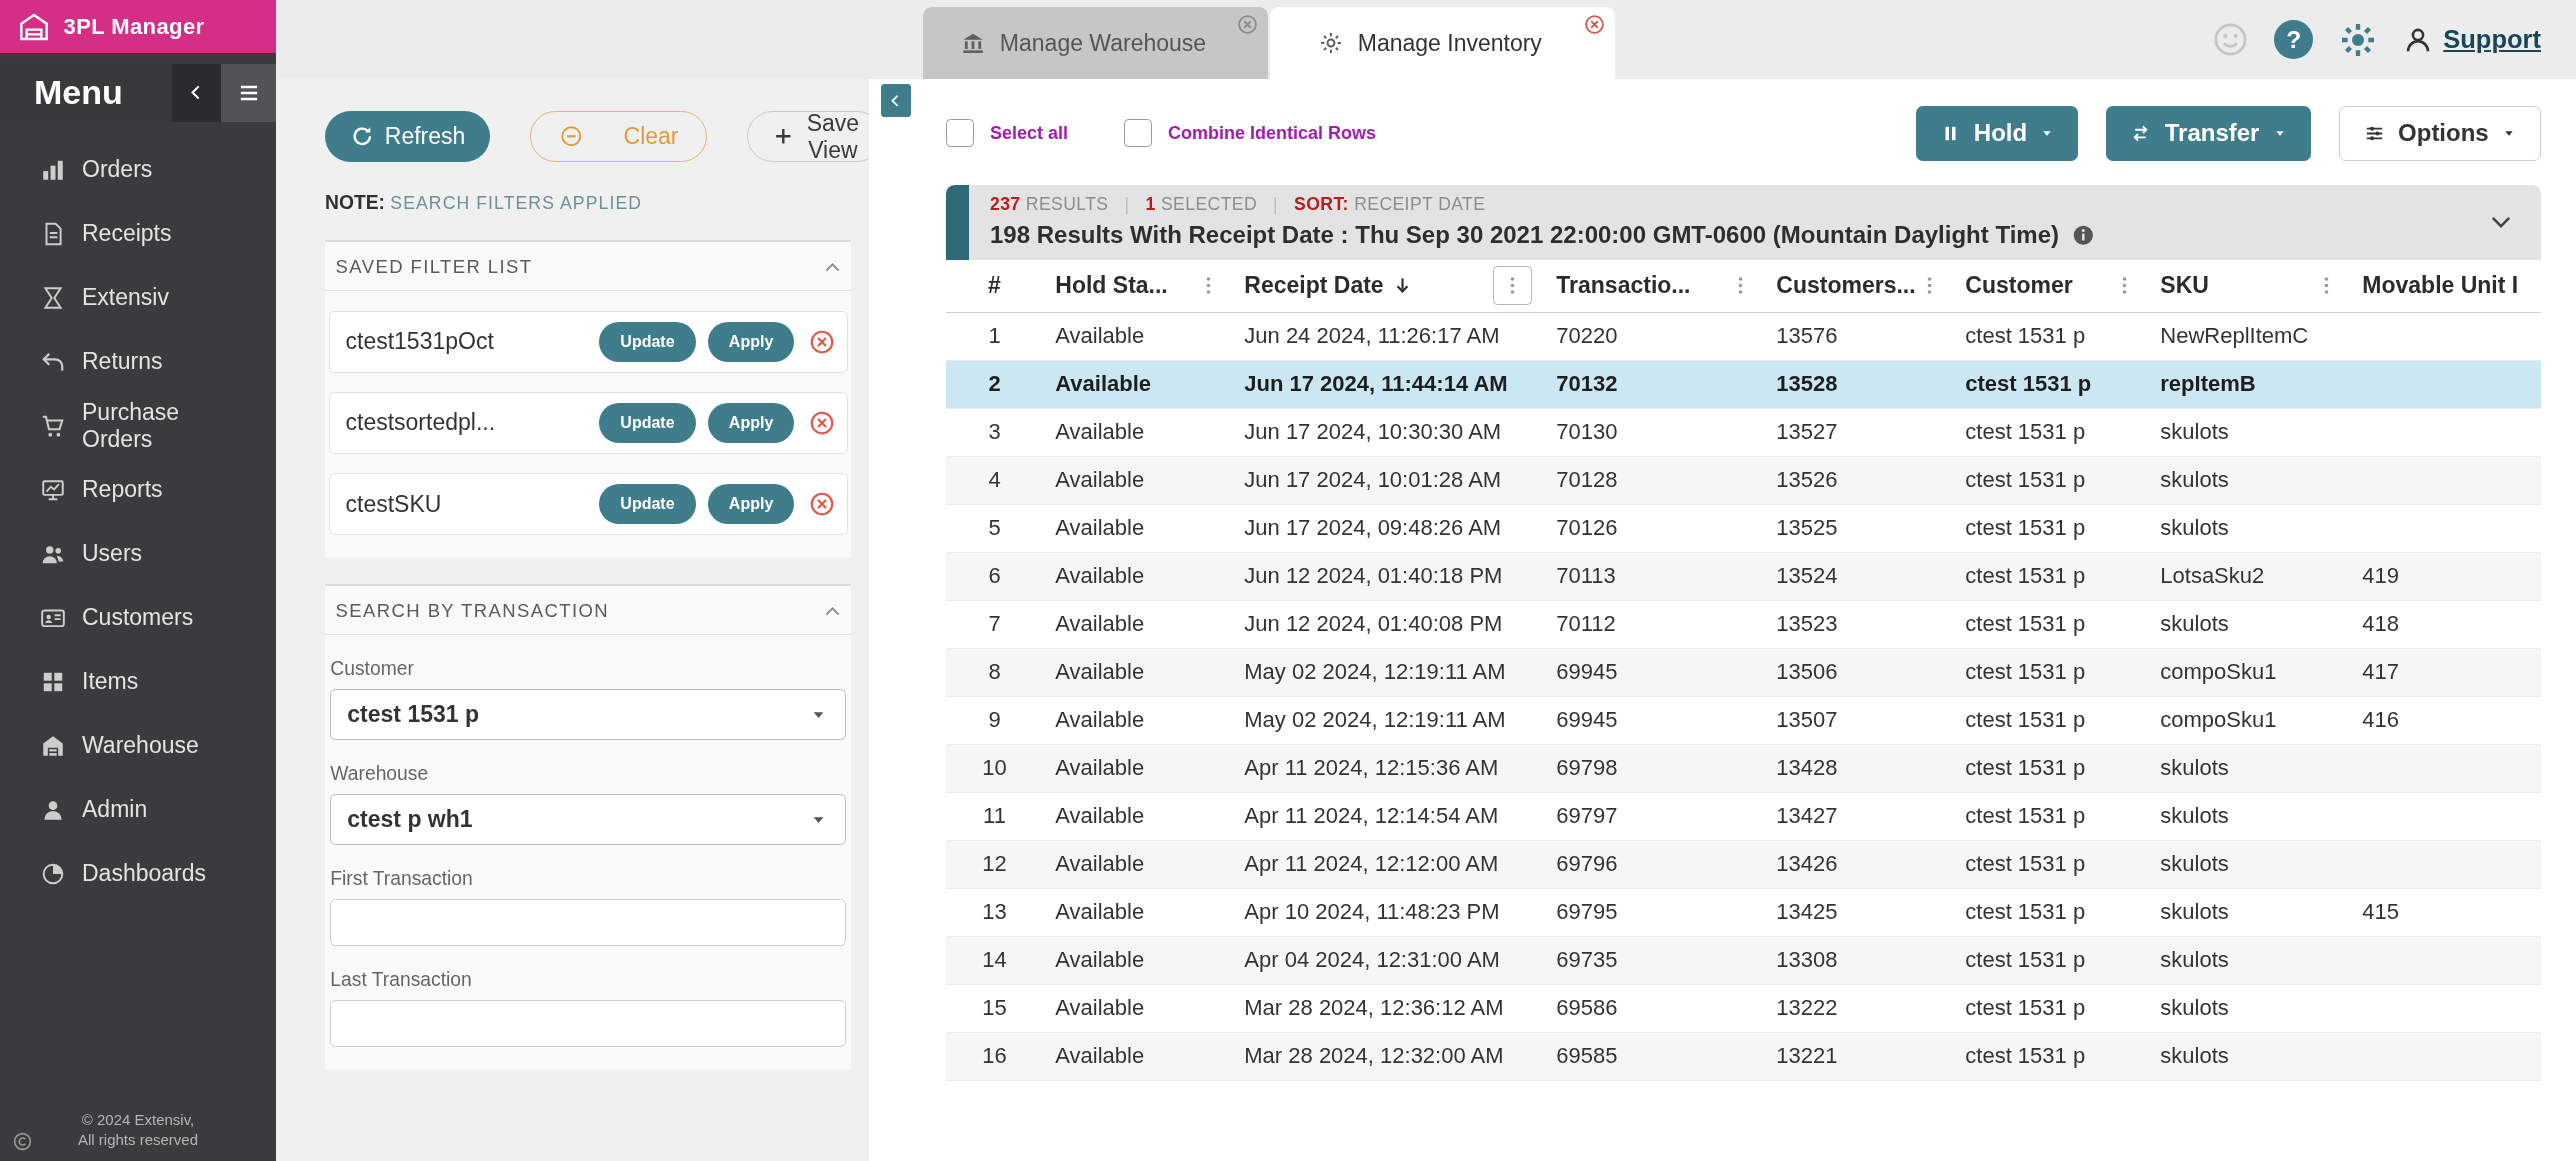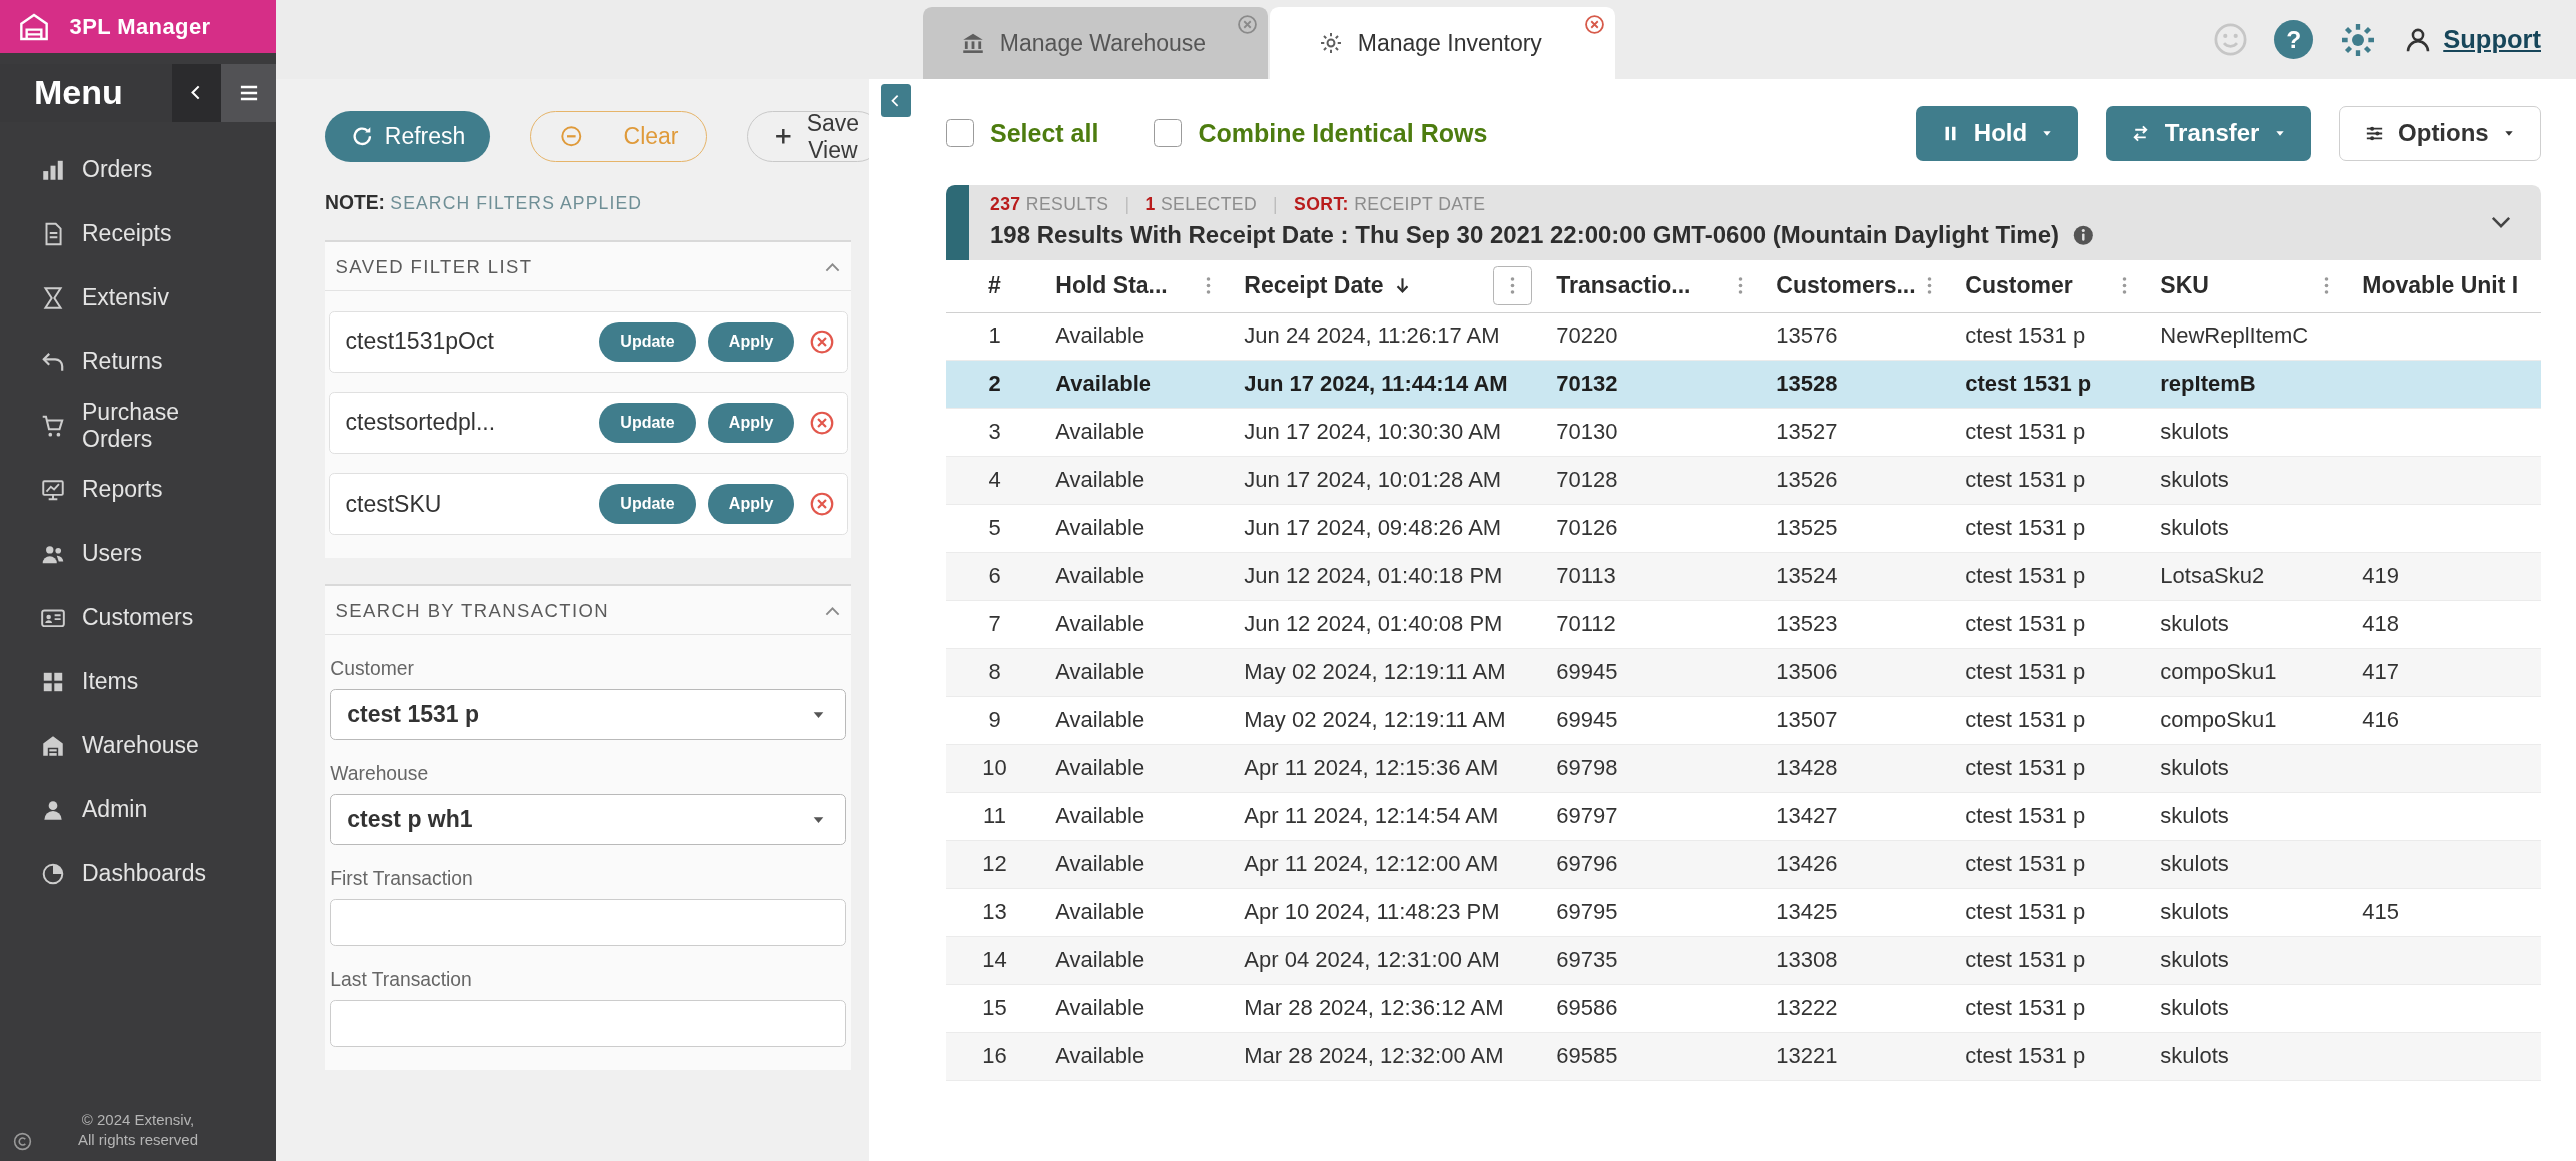--- a/index.html
+++ b/index.html
@@ -5,21 +5,21 @@
   * { box-sizing: border-box; margin: 0; padding: 0; }
   body { background:#d8d8d8; font-family:"Liberation Sans", sans-serif; color:#333; }
   .app { position:relative; width:2576px; height:1161px; background:#fff; overflow:hidden; display:flex; }
   [data-interactable="true"] { cursor:pointer; }
 
   .ic { display:inline-flex; flex:none; }
   .ic svg { width:100%; height:100%; display:block; }
 
   
   .sidebar { flex:0 0 276px; background:#3b3b3d; display:flex; flex-direction:column; position:relative; }
-  .logo-bar { height:53px; background:#d62e87; color:#fff; display:flex; align-items:center; gap:20px; padding:0 17.6px; }
+  .logo-bar { height:53px; background:#d62e87; color:#fff; display:flex; align-items:center; gap:14px; padding:0 17.6px; }
   .logo-ic { width:32px; height:32px; color:#fff; }
   .logo-title { font-size:22px; font-weight:bold; letter-spacing:0.4px; }
   .menu-bar { margin-top:10.6px; height:58px; display:flex; align-items:stretch; }
   .menu-label { flex:1; background:#39393b; color:#fff; font-size:34px; font-weight:bold; display:flex; align-items:center; padding-left:34px; }
   .collapse-btn { width:49px; background:#2b2b2d; color:#fff; display:flex; align-items:center; justify-content:center; }
   .collapse-btn .ic { width:21px; height:21px; }
   .hamburger-btn { width:55px; background:#525255; color:#fff; display:flex; align-items:center; justify-content:center; }
   .hamburger-btn .ic { width:26px; height:26px; }
   .nav { padding-top:16px; flex:1; }
   .nav-item { height:64px; display:flex; align-items:center; gap:16px; padding:0 23px 0 40px; color:#e4e4e4; font-size:23px; }
@@ -77,21 +77,21 @@
   .select { height:51px; background:#fff; border:0.9px solid #b9b9b9; border-radius:5.3px; display:flex; align-items:center; justify-content:space-between; padding:0 16px; }
   .select-value { font-size:23px; font-weight:bold; color:#333; }
   .select-caret { width:21px; height:21px; color:#555; }
   .text-input { width:100%; height:47px; background:#fff; border:0.9px solid #ccc; border-radius:5.3px; font-size:22px; padding:0 14px; font-family:inherit; color:#333; }
 
   
   .main { flex:1; min-width:0; background:#fff; padding:23px 35px 0 77px; display:flex; flex-direction:column; overflow:hidden; }
   .toolbar { display:flex; align-items:center; height:62px; flex:none; }
   .check-group { display:flex; align-items:center; gap:16px; margin-right:56px; }
   .checkbox { width:28px; height:28px; border:1.8px solid #9b9b9b; border-radius:4.4px; background:#fff; flex:none; }
-  .check-label { font-size:25px; font-weight:600; color:#4d7c0f; }
+  .check-label { font-size:18px; font-weight:600; color:#a21caf; }
   .toolbar-right { margin-left:auto; display:flex; gap:28px; }
   .btn-rect { display:inline-flex; align-items:center; gap:12.3px; height:55px; border-radius:7px; font-size:24px; font-weight:600; padding:0 23px; font-family:inherit; }
   .btn-rect .ic { width:23px; height:23px; }
   .btn-rect .caret { width:16px; height:16px; }
   .btn-fill { background:#407d8c; color:#fff; border:none; }
   .btn-ghost { background:#fff; color:#333; border:1.8px solid #cfcfcf; }
 
   .results-bar { margin-top:21px; background:#e3e3e3; border-radius:8.8px 8.8px 0 0; display:flex; align-items:stretch; position:relative; overflow:hidden; flex:none; }
   .results-strip { width:23px; background:#2e6a76; flex:none; }
   .results-body { flex:1; padding:8.8px 21px 10.6px; }

